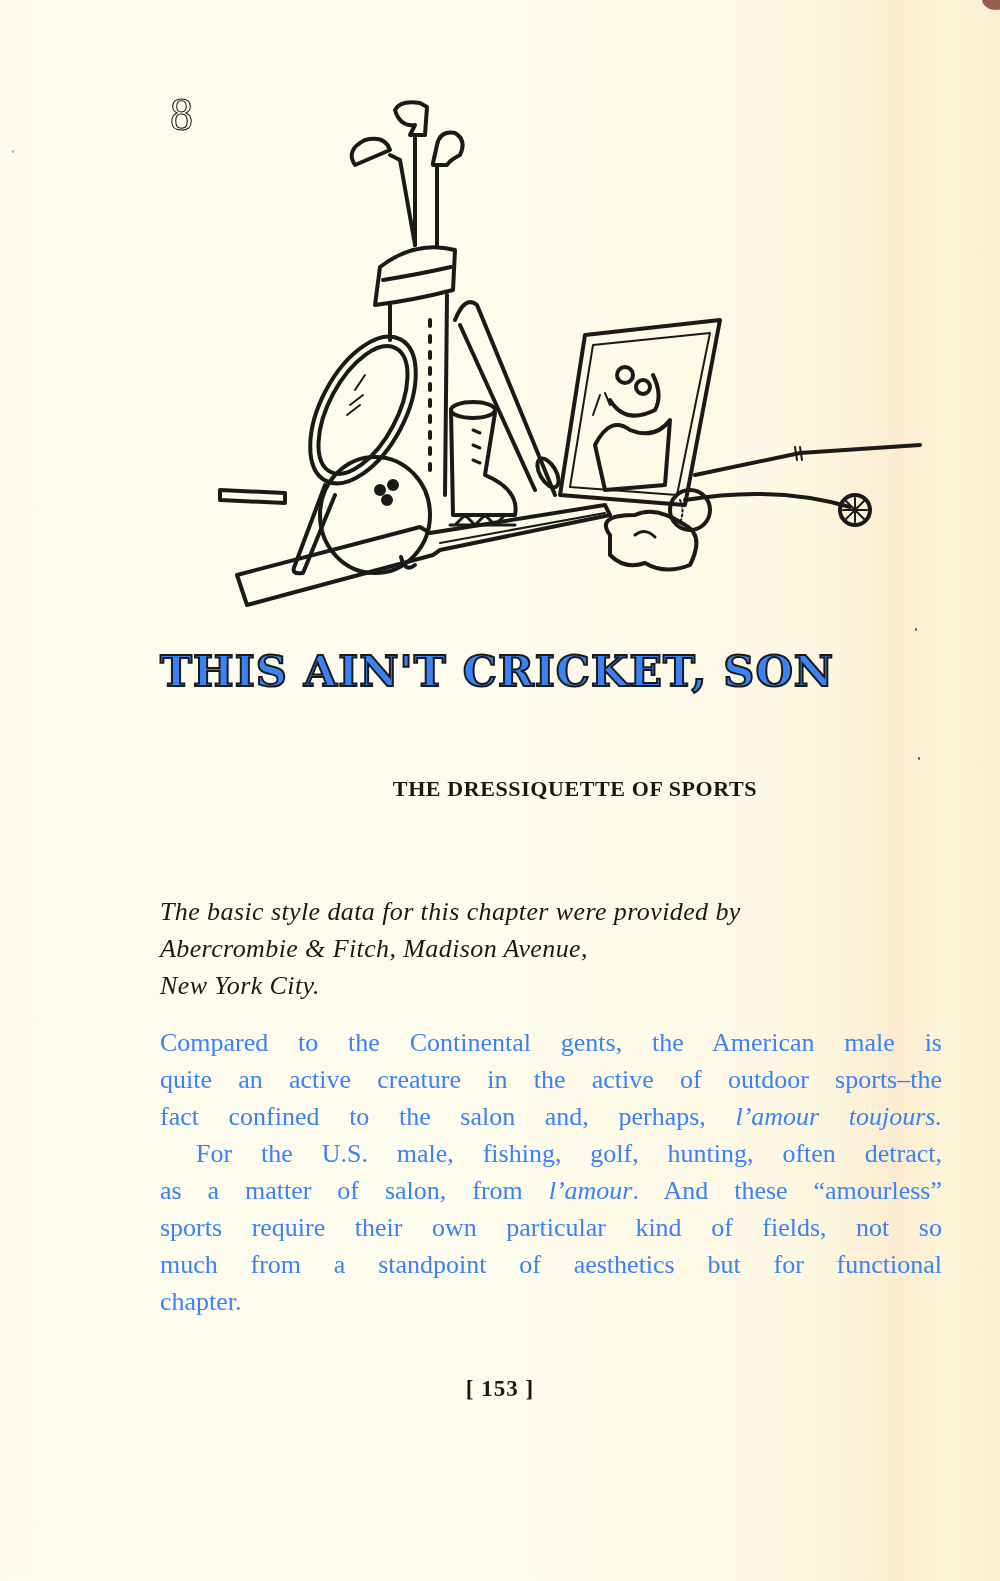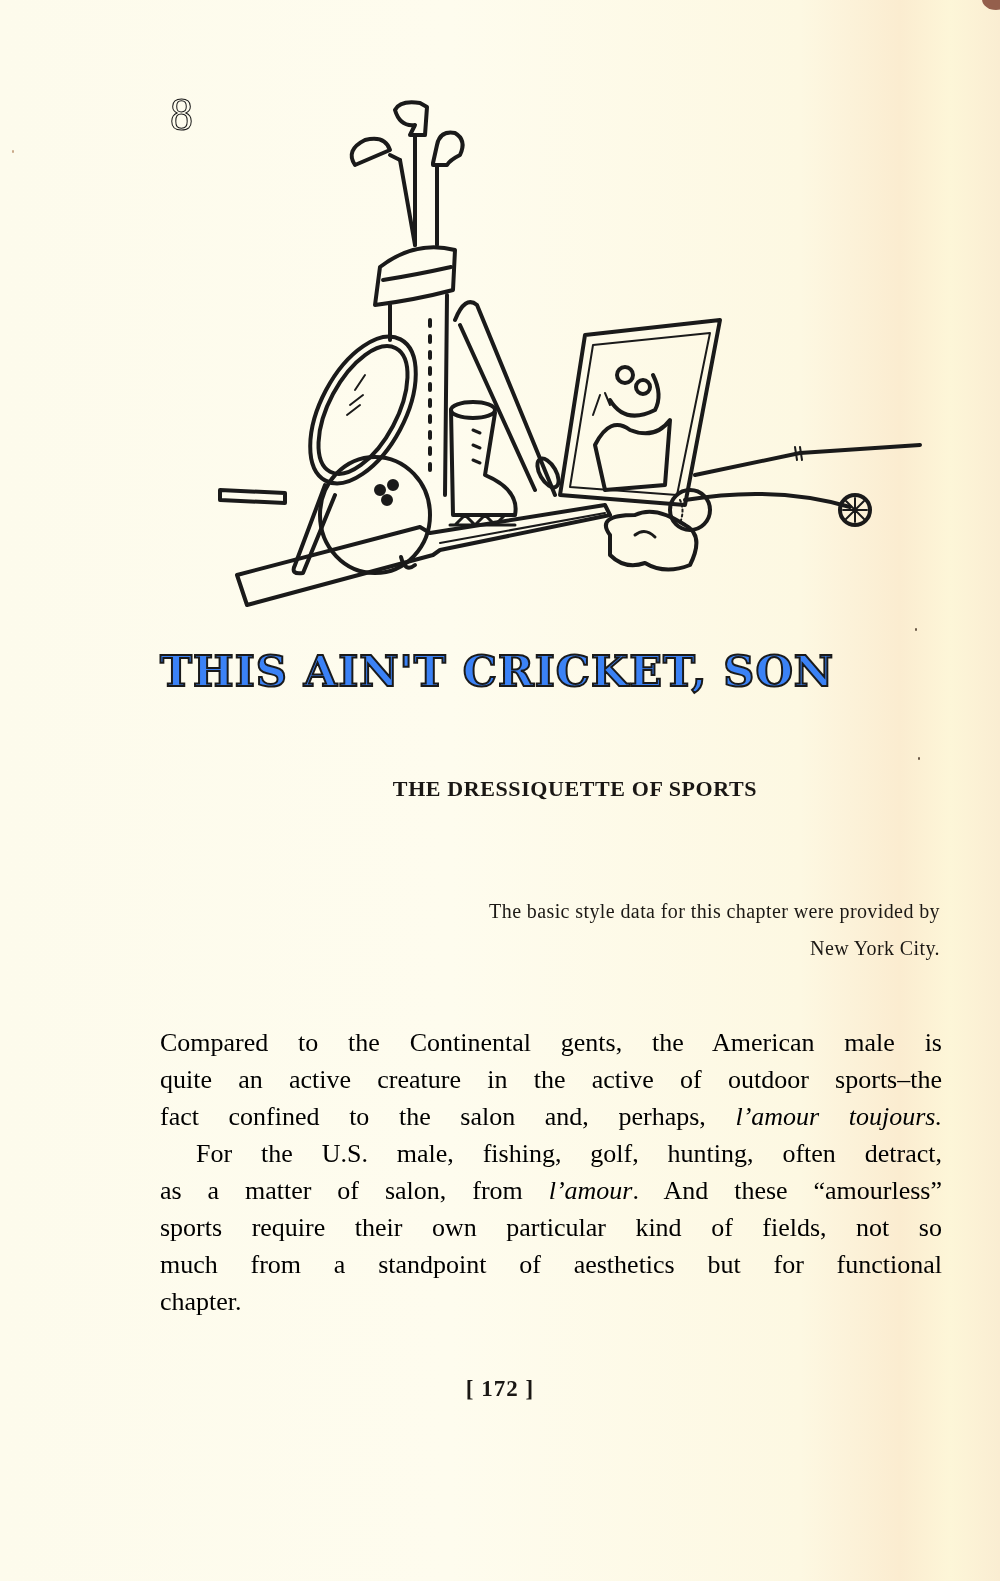--- a/index.html
+++ b/index.html
@@ -69,35 +69,36 @@
       font-weight: 700;
       letter-spacing: 0.6px;
       font-family: "Liberation Serif", serif;
       color: #1a1714;
     }
     .credit-note {
       position: absolute;
       left: 160px;
       top: 893px;
       width: 780px;
-      text-align: right;
-      font-size: 20px;
+      text-align: left;
+      font-style: italic;
+      font-size: 26px;
       line-height: 37px;
       letter-spacing: 0.4px;
       color: #1c1915;
     }
     .credit-note span { display: block; }
     .body-text {
       position: absolute;
       left: 160px;
       top: 1024px;
       width: 782px;
       font-size: 26px;
       line-height: 37px;
-      color: #000000;
+      color: #3b82f6;
     }
     .body-text .line {
       display: block;
       white-space: nowrap;
       text-align: justify;
       text-align-last: justify;
     }
     .body-text .line.last {
       text-align-last: left;
     }
@@ -216,31 +217,32 @@
     <path d="M186 462 Q190 478 200 470"></path>
   </g>
 </svg>
 
 <div class="chapter-title">THIS AIN'T CRICKET, SON</div>
 
 <div class="section-heading">THE DRESSIQUETTE OF SPORTS</div>
 
 <div class="credit-note">
   <span>The basic style data for this chapter were provided by</span>
+  <span>Abercrombie &amp; Fitch, Madison Avenue,</span>
   <span>New York City.</span>
 </div>
 
 <div class="body-text">
   <span class="line">Compared to the Continental gents, the American male is</span>
   <span class="line">quite an active creature in the active of outdoor sports–the</span>
   <span class="line"><span>fact confined to the salon and, perhaps, </span><em>l’amour toujours.</em></span>
   <span class="line indent">For the U.S. male, fishing, golf, hunting, often detract,</span>
   <span class="line"><span>as a matter of salon, from </span><em>l’amour</em><span>. And these “amourless”</span></span>
   <span class="line">sports require their own particular kind of fields, not so</span>
   <span class="line">much from a standpoint of aesthetics but for functional</span>
   <span class="line last">chapter.</span>
 </div>
 
-<div class="page-number">[ 172 ]</div>
+<div class="page-number">[ 153 ]</div>
 
 <div class="speck" style="left:915px; top:628px;"></div>
 <div class="speck" style="left:918px; top:757px;"></div>
 <div class="speck" style="left:12px; top:150px; background:#c9a98a;"></div>
 
 </body></html>

